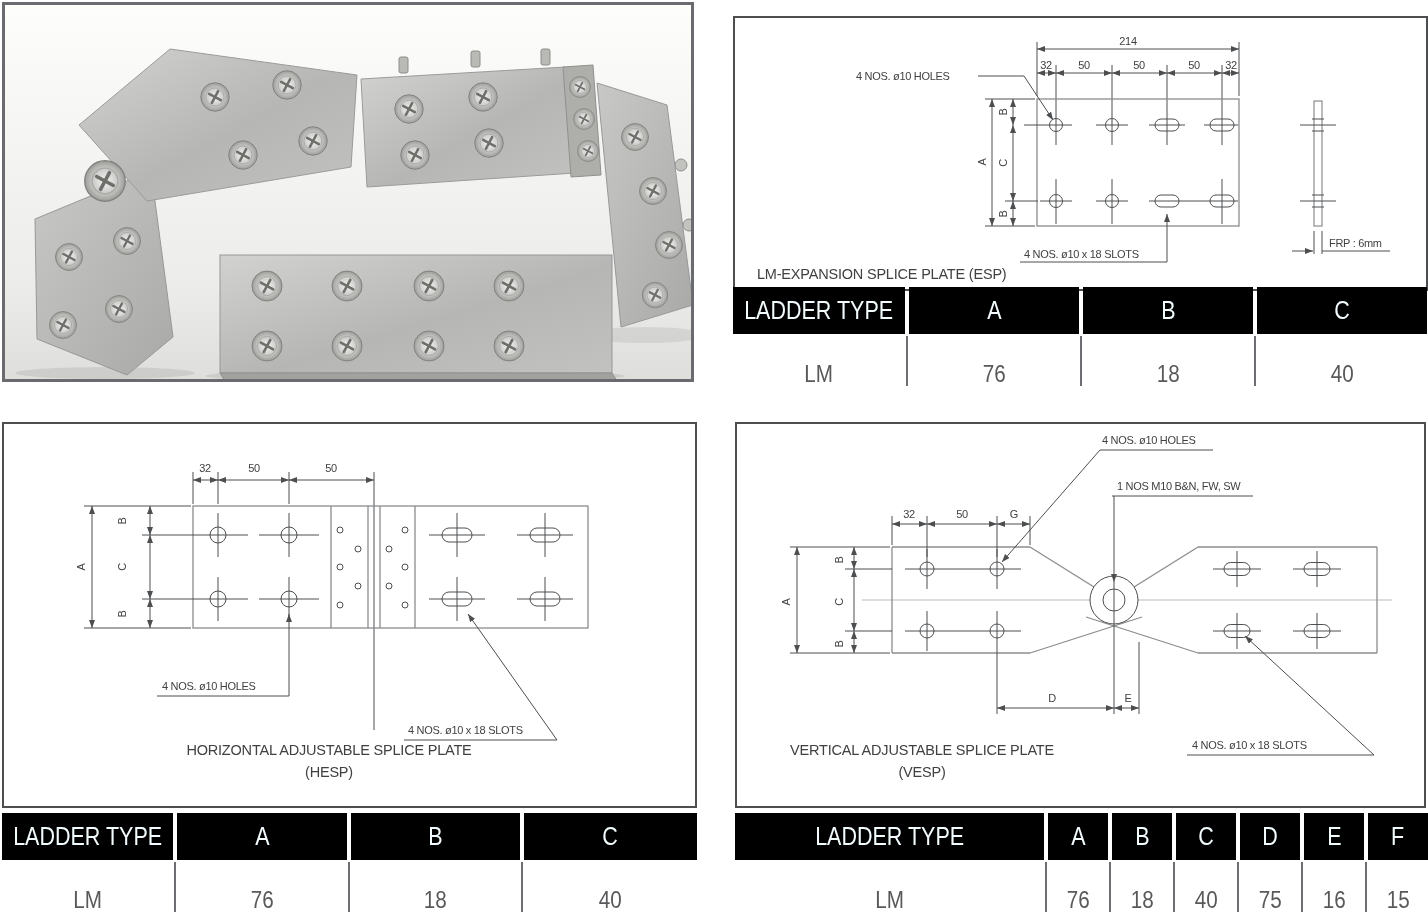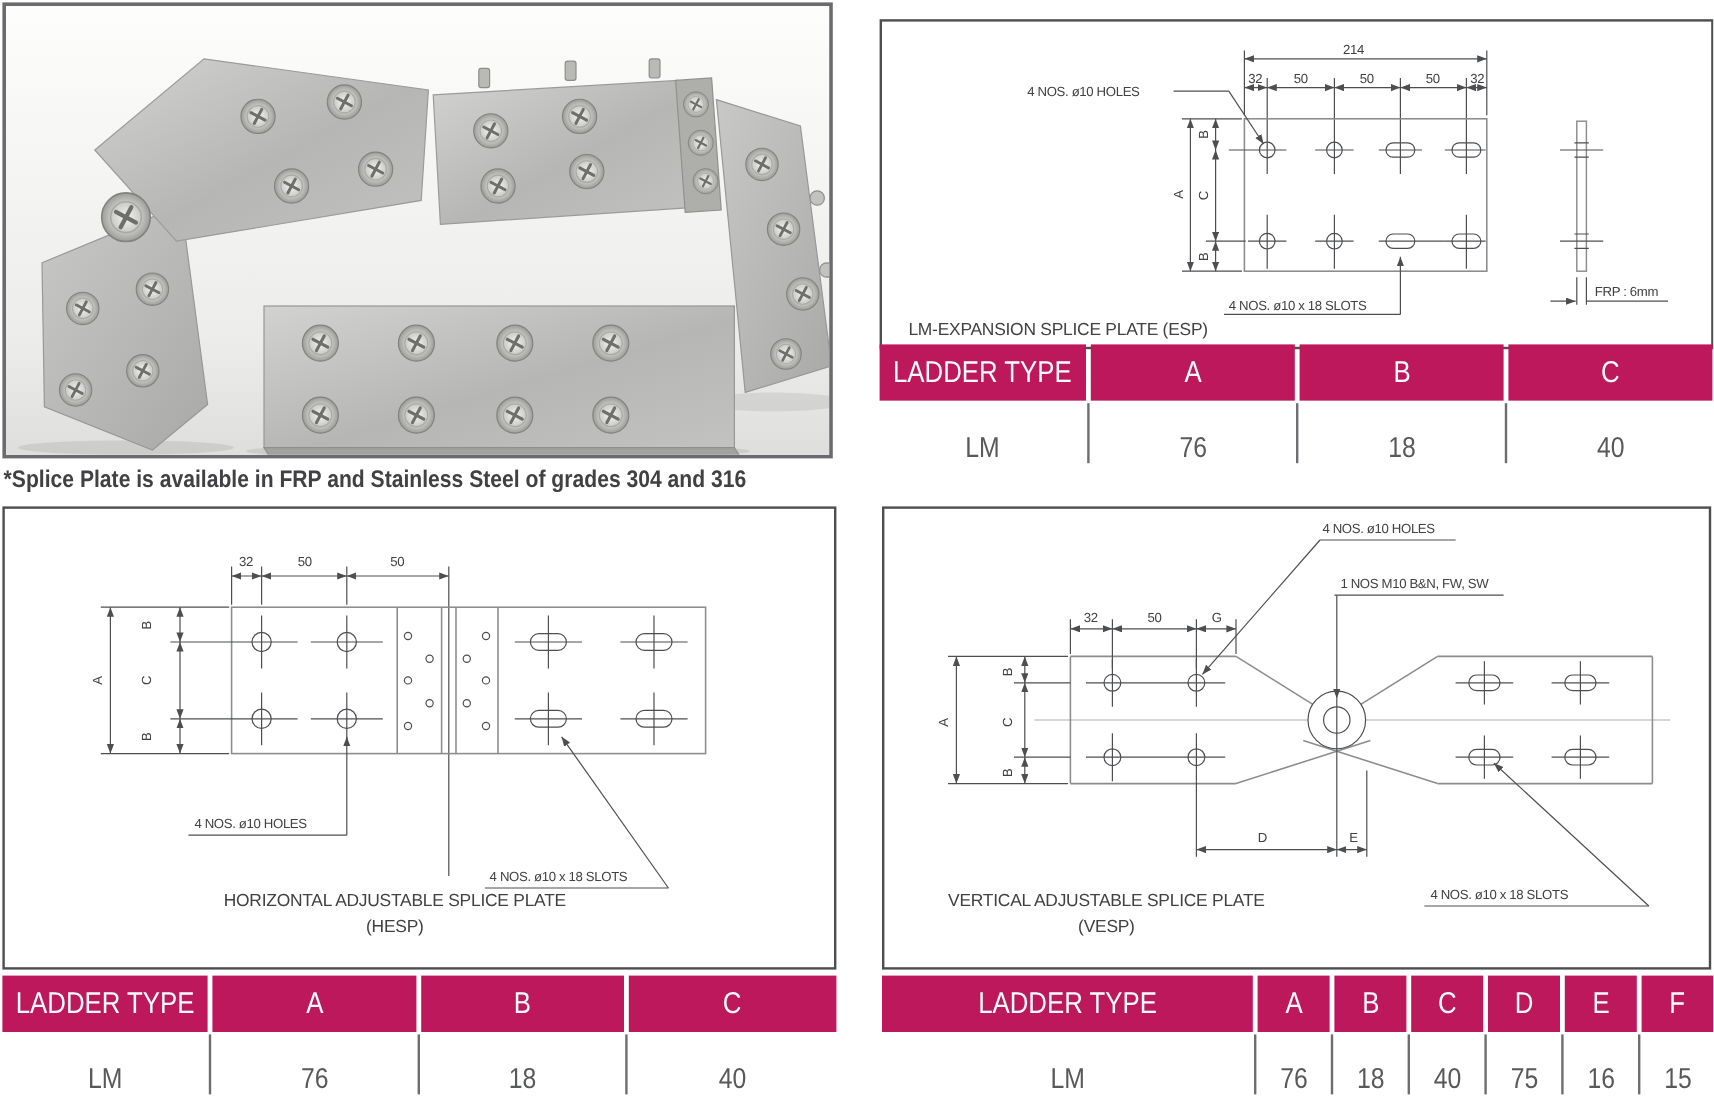--- a/index.html
+++ b/index.html
@@ -5,21 +5,21 @@
   html,body{margin:0;padding:0;background:#fff;}
   .page{position:relative;width:1428px;height:921px;background:#fff;overflow:hidden;
         font-family:"Liberation Sans",sans-serif;color:#414042;}
   .panel{position:absolute;border:2px solid #4d4e50;background:#fff;box-sizing:border-box;}
   .photo-frame{position:absolute;left:2px;top:2px;width:692px;height:380px;border:3px solid #6a6b6e;box-sizing:border-box;}
   .note{position:absolute;left:3px;top:389px;width:740px;font-size:20px;font-weight:bold;color:#414042;}
   .cx{display:inline-block;transform:scaleX(0.86);transform-origin:center;white-space:nowrap;}
   .cxl{display:inline-block;transform:scaleX(0.88);transform-origin:left;white-space:nowrap;}
   .tbl{position:absolute;}
   .thead{display:flex;gap:4px;}
-  .th{height:47px;background:#be185d;color:#f2fbfe;display:flex;align-items:center;justify-content:center;
+  .th{height:47px;background:#000000;color:#f2fbfe;display:flex;align-items:center;justify-content:center;
       font-size:25px;box-sizing:border-box;}
   .tbody{display:flex;gap:4px;position:relative;height:54px;background:#fff;}
   .td{display:flex;align-items:flex-end;justify-content:center;font-size:24px;color:#58595b;box-sizing:border-box;}
   .vdiv{position:absolute;top:2px;height:50px;width:2px;background:#6d6e71;}
   svg text{font-family:"Liberation Sans",sans-serif;fill:#414042;}
   .dtxt{font-size:11px;letter-spacing:-0.3px;}
   .dttl{font-size:14.5px;letter-spacing:-0.2px;}
 </style>
 </head>
 <body>
@@ -114,21 +114,20 @@
         <use href="#scr" transform="translate(424,281)"></use>
         <use href="#scr" transform="translate(504,281)"></use>
         <use href="#scr" transform="translate(262,341)"></use>
         <use href="#scr" transform="translate(342,341)"></use>
         <use href="#scr" transform="translate(424,341)"></use>
         <use href="#scr" transform="translate(504,341)"></use>
       </g>
     </svg>
   </div>
 
-  <div class="note"><span class="cxl">*Splice Plate is available in FRP and Stainless Steel of grades 304 and 316</span></div>
 
   <div class="panel" style="left:733px;top:16px;width:695px;height:275px;">
     <svg viewBox="0 0 691 271" width="691" height="271">
       <g stroke="#4d4e50" stroke-width="1" fill="none">
 
         <line x1="302" y1="31" x2="504" y2="31" marker-start="url(#ah)" marker-end="url(#ah)"></line>
         <line x1="302" y1="24" x2="302" y2="78"></line>
           <line x1="504" y1="24" x2="504" y2="78"></line>
 
         <line x1="302" y1="55" x2="321" y2="55" marker-start="url(#ah)" marker-end="url(#ah)"></line>

